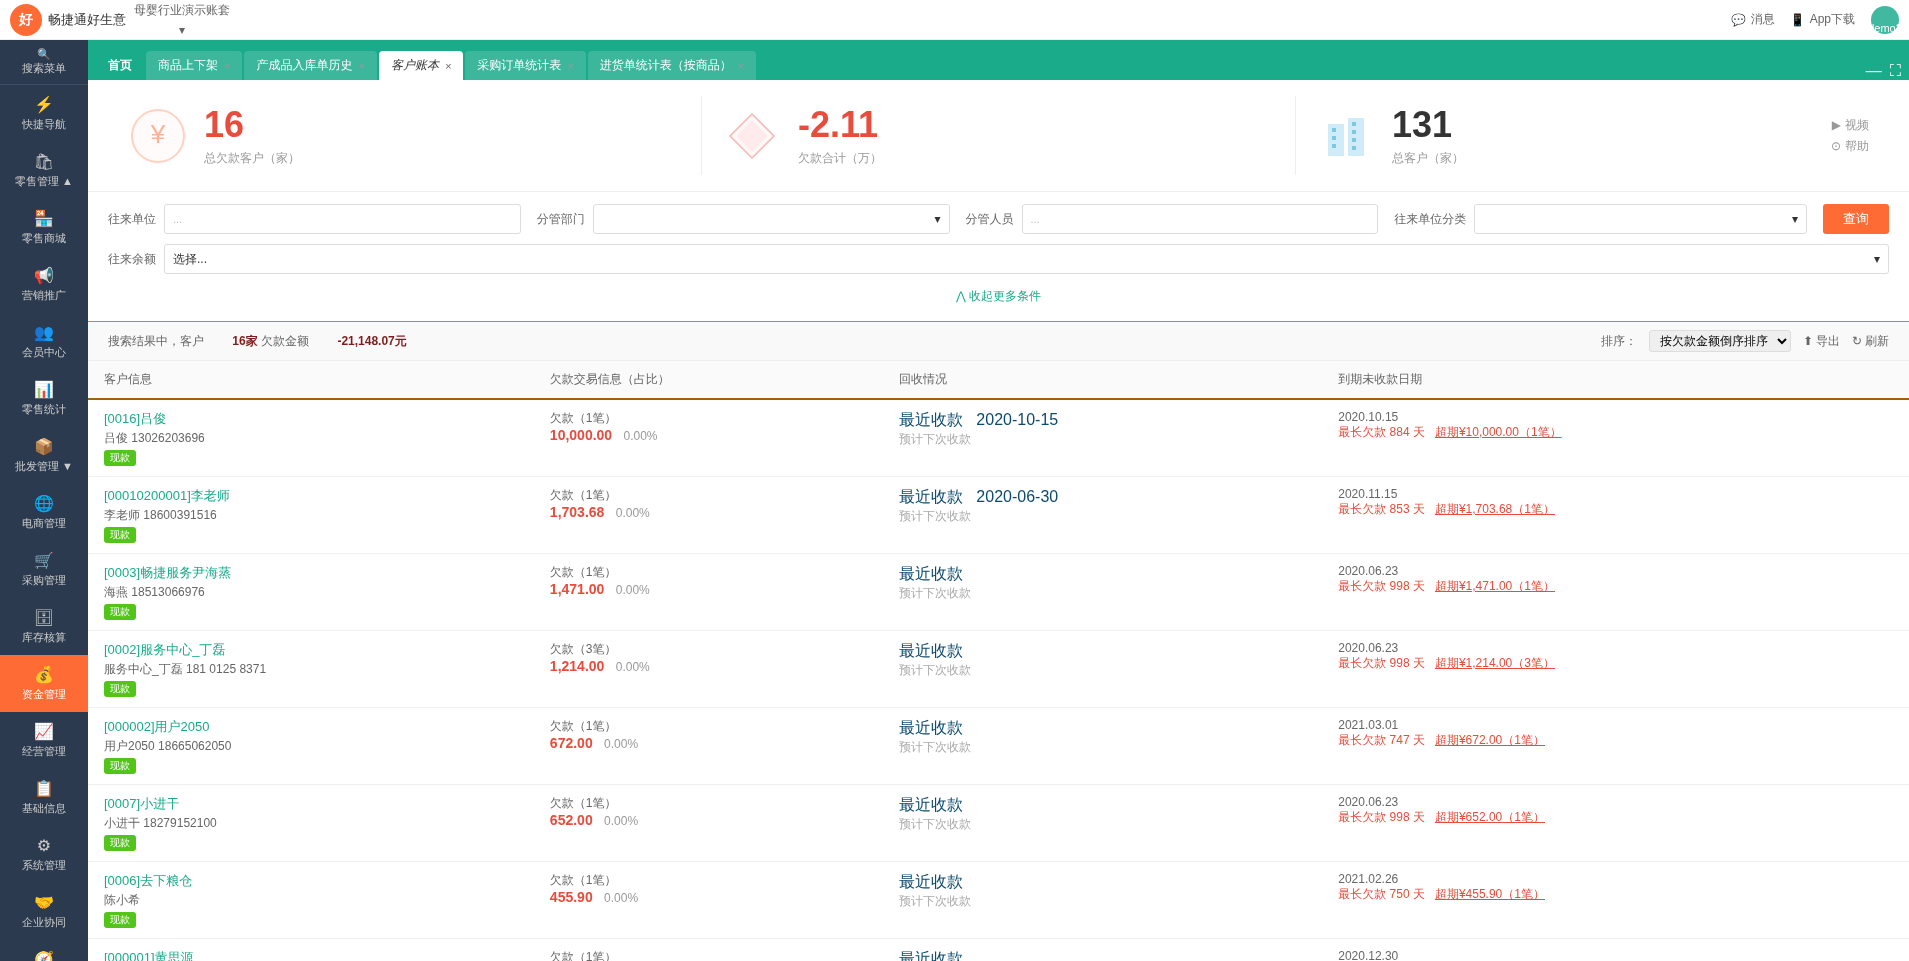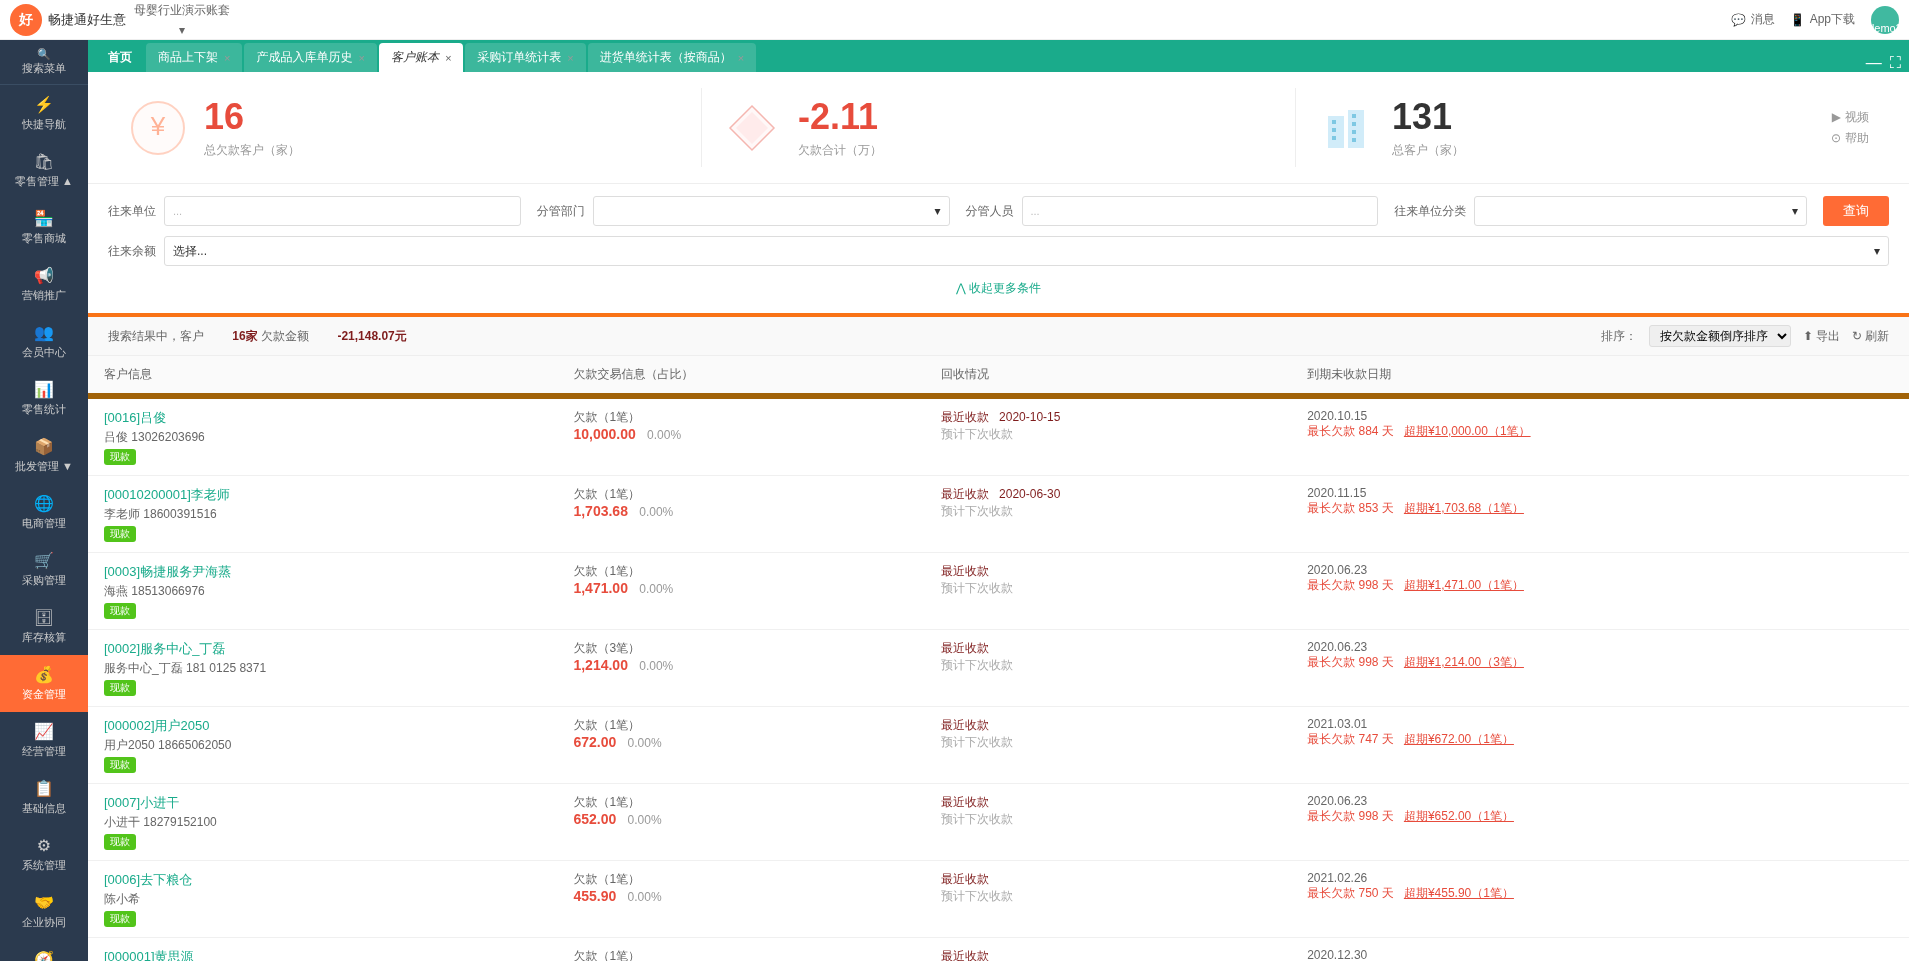--- a/index.html
+++ b/index.html
@@ -24,21 +24,21 @@
     .sidebar-search { padding: 8px 6px; color: #ccc; font-size: 11px; text-align: center; cursor: pointer; border-bottom: 1px solid #3a4d63; }
     .sidebar-item { padding: 10px 6px; text-align: center; color: #ccc; font-size: 12px; cursor: pointer; transition: background 0.2s; }
     .sidebar-item.active { background: #ff6b35; color: white; }
     .sidebar-item .si-label { margin-top: 3px; font-size: 11px; }
     .sidebar-item .si-icon { font-size: 16px; }
 
     
     .content-area { flex: 1; display: flex; flex-direction: column; overflow: hidden; }
 
     
-    .tab-bar { height: 32px; background: #1aab8b; display: flex; align-items: flex-end; padding: 0 8px; gap: 2px; flex-shrink: 0; }
+    .tab-bar { height: 40px; background: #1aab8b; display: flex; align-items: flex-end; padding: 0 8px; gap: 2px; flex-shrink: 0; }
     .tab { padding: 6px 12px 6px 12px; border-radius: 4px 4px 0 0; font-size: 12px; cursor: pointer; display: flex; align-items: center; gap: 6px; color: #fff; background: rgba(255,255,255,0.15); flex-shrink: 0; }
     .tab.active { background: #fff; color: #333; font-style: italic; }
     .tab .tab-close { color: #999; font-size: 11px; cursor: pointer; }
     .tab.active .tab-close { color: #666; }
     .tab-home { background: transparent; color: #fff; font-weight: bold; }
     .tab-bar-actions { margin-left: auto; display: flex; align-items: center; gap: 8px; color: #fff; font-size: 16px; cursor: pointer; }
 
     
     .page-content { flex: 1; overflow-y: auto; background: #f0f0f0; padding: 0; }
 
@@ -50,52 +50,52 @@
     .stat-icon svg { width: 56px; height: 56px; }
     .stat-info { display: flex; flex-direction: column; }
     .stat-value { font-size: 36px; font-weight: bold; }
     .stat-value.red { color: #e74c3c; }
     .stat-value.dark { color: #333; font-weight: 900; }
     .stat-label { font-size: 12px; color: #999; margin-top: 4px; }
     .stat-card-right { margin-left: auto; display: flex; flex-direction: column; gap: 4px; align-items: flex-end; }
     .stat-link { font-size: 12px; color: #999; cursor: pointer; display: flex; align-items: center; gap: 4px; }
 
     
-    .filter-area { background: #fff; padding: 12px 20px; border-bottom: 4px solid #f97316; }
+    .filter-area { background: #fff; padding: 12px 20px; border-bottom: 1px solid #f97316; }
     .filter-row { display: flex; align-items: center; gap: 16px; margin-bottom: 10px; }
     .filter-group { display: flex; align-items: center; gap: 8px; flex: 1; }
     .filter-label { font-size: 12px; color: #666; white-space: nowrap; }
     .filter-input { flex: 1; height: 30px; border: 1px solid #ddd; border-radius: 3px; padding: 0 8px; font-size: 12px; display: flex; align-items: center; justify-content: space-between; cursor: pointer; background: #fff; }
     .filter-input span { color: #bbb; font-size: 11px; }
     .filter-select { flex: 1; height: 30px; border: 1px solid #ddd; border-radius: 3px; padding: 0 8px; font-size: 12px; display: flex; align-items: center; justify-content: space-between; cursor: pointer; background: #fff; }
     .btn-query { background: #ff6b35; color: white; border: none; padding: 6px 20px; border-radius: 3px; font-size: 13px; cursor: pointer; white-space: nowrap; }
     .collapse-row { text-align: center; padding: 4px; color: #666; font-size: 12px; cursor: pointer; }
     .collapse-row span { color: #1aab8b; }
 
     
     .result-summary { background: #f9f9f9; padding: 8px 20px; border-bottom: 1px solid #eee; display: flex; align-items: center; justify-content: space-between; }
     .result-text { font-size: 12px; color: #666; }
     .result-text strong { color: #7f1d1d; margin-left: 25px; }
     .result-actions { display: flex; align-items: center; gap: 12px; font-size: 12px; color: #666; }
     .result-actions span { cursor: pointer; display: flex; align-items: center; gap: 3px; }
     .sort-select { border: 1px solid #ddd; border-radius: 3px; padding: 2px 6px; font-size: 12px; }
 
     
     .data-table { width: 100%; border-collapse: collapse; background: #fff; }
-    .data-table thead tr { background: #fafafa; border-bottom: 6px solid #a16207; }
+    .data-table thead tr { background: #fafafa; border-bottom: 2px solid #a16207; }
     .data-table th { padding: 10px 16px; font-size: 12px; color: #666; font-weight: normal; text-align: left; border-bottom: 1px solid #eee; }
     .data-table tbody tr { border-bottom: 1px solid #f0f0f0; }
     .data-table td { padding: 10px 16px; vertical-align: top; font-size: 12px; }
     .customer-name { color: #1aab8b; cursor: pointer; font-size: 13px; }
     .customer-phone { color: #666; font-size: 12px; margin-top: 2px; }
     .badge-green { background: #52c41a; color: white; font-size: 10px; padding: 1px 6px; border-radius: 3px; display: inline-block; margin-top: 3px; }
     .debt-amount { color: #e74c3c; font-size: 14px; font-weight: bold; cursor: pointer; }
     .debt-pct { color: #999; font-size: 12px; margin-left: 8px; }
     .debt-count { color: #666; font-size: 12px; }
-    .recent-date { color: #7f1d1d; font-size: 12px; }
+    .recent-date { color: #0c4a6e; font-size: 16px; }
     .next-collect { color: #aaa; font-size: 12px; }
     .overdue-info { color: #e74c3c; font-size: 12px; }
     .overdue-link { color: #e74c3c; text-decoration: underline; cursor: pointer; font-size: 12px; }
     .days-info { color: #666; font-size: 12px; }
 
     .table-wrapper { overflow-y: auto; flex: 1; }
   </style>
 </head>
 <body>
 

